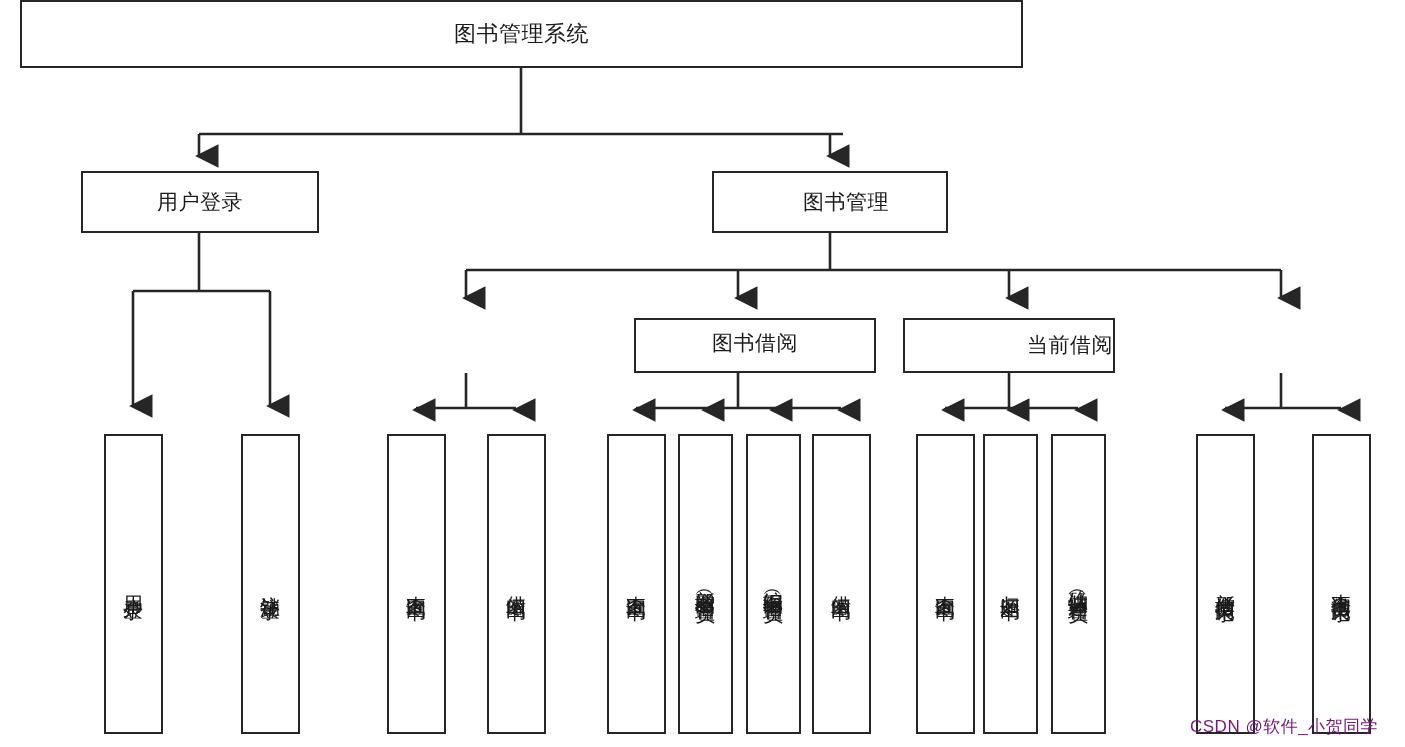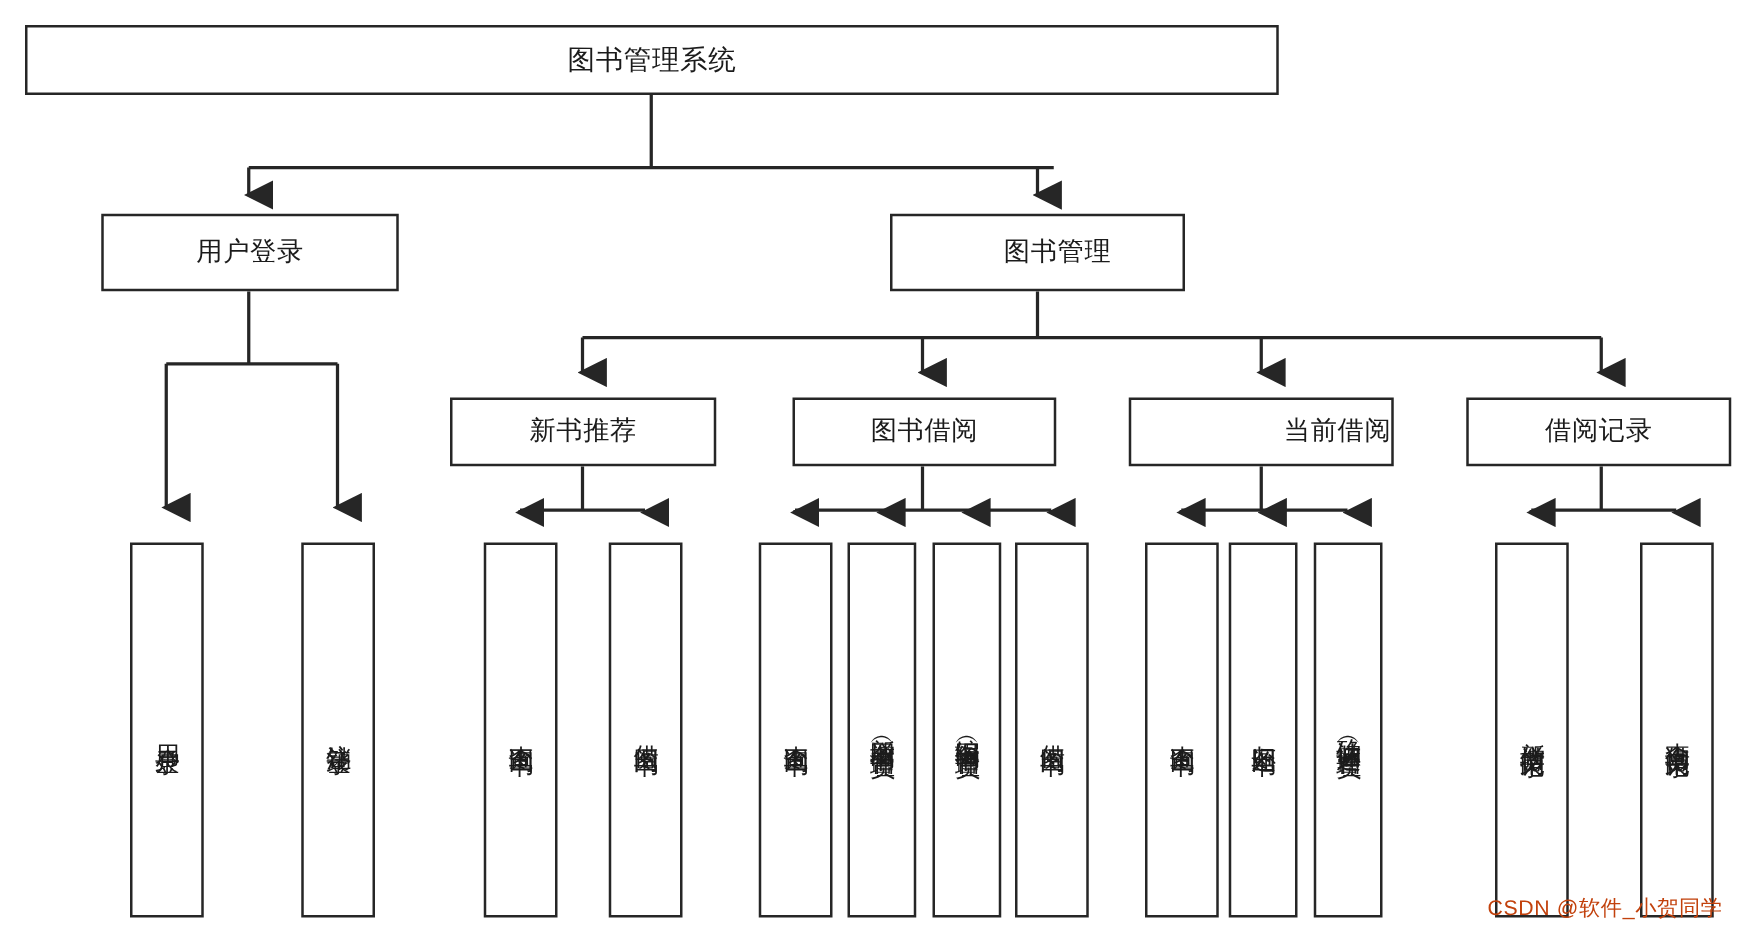--- a/index.html
+++ b/index.html
@@ -45,21 +45,21 @@
     writing-mode: vertical-rl;
     text-orientation: upright;
     font-size: 20px;
     line-height: 1.3;
     letter-spacing: 2px;
     white-space: nowrap;
   }
   .node-box.root .node-label { font-size: 22px; }
   .watermark {
     position: absolute;
-    color: #c2410c;
+    color: #701a75;
     font-size: 17px;
     white-space: nowrap;
     letter-spacing: 0.5px;
     pointer-events: none;
   }
 </style>
 </head>
 <body>
 
 <div id="canvas">
@@ -107,42 +107,36 @@
       <path d="M 1010 408 L 1010 410" marker-end="url(#arrow)"></path>
       <path d="M 1078 408 L 1078 410" marker-end="url(#arrow)"></path>
 
       <path d="M 1281 373 L 1281 408"></path>
       <path d="M 1225 408 L 1341 408"></path>
       <path d="M 1225 408 L 1225 410" marker-end="url(#arrow)"></path>
       <path d="M 1341 408 L 1341 410" marker-end="url(#arrow)"></path>
     </g>
   </svg>
 
-  <div class="node-box root" style="left:20px; top:20px; width:1003px; height:56px;">
+  <div class="node-box root" style="left:20px; top:0; width:1003px; height:68px;">
     <span class="node-label">图书管理系统</span>
   </div>
 
   <div class="node-box" style="left:81px; top:171px; width:238px; height:62px;">
     <span class="node-label">用户登录</span>
   </div>
   <div class="node-box" style="left:712px; top:171px; width:236px; height:62px;padding-left:32px;">
     <span class="node-label">图书管理</span>
   </div>
 
-  <div class="node-box" style="left:360px; top:318px; width:213px; height:55px;">
-    <span class="node-label">新书推荐</span>
-  </div>
-  <div class="node-box" style="left:634px; top:318px; width:211px; height:55px;">
+  <div class="node-box" style="left:634px; top:318px; width:242px; height:55px;font-family:Liberation Mono, monospace;">
     <span class="node-label">图书借阅</span>
   </div>
   <div class="node-box" style="left:903px; top:318px; width:212px; height:55px;justify-content:flex-end;">
     <span class="node-label">当前借阅</span>
-  </div>
-  <div class="node-box" style="left:1173px; top:318px; width:212px; height:55px;">
-    <span class="node-label">借阅记录</span>
   </div>
 
   <div class="node-box vertical" style="left:104px; top:434px; width:59px; height:300px;">
     <span class="node-label">用户登录</span>
   </div>
   <div class="node-box vertical" style="left:241px; top:434px; width:59px; height:300px;">
     <span class="node-label">注销登录</span>
   </div>
 
   <div class="node-box vertical" style="left:387px; top:434px; width:59px; height:300px;">

